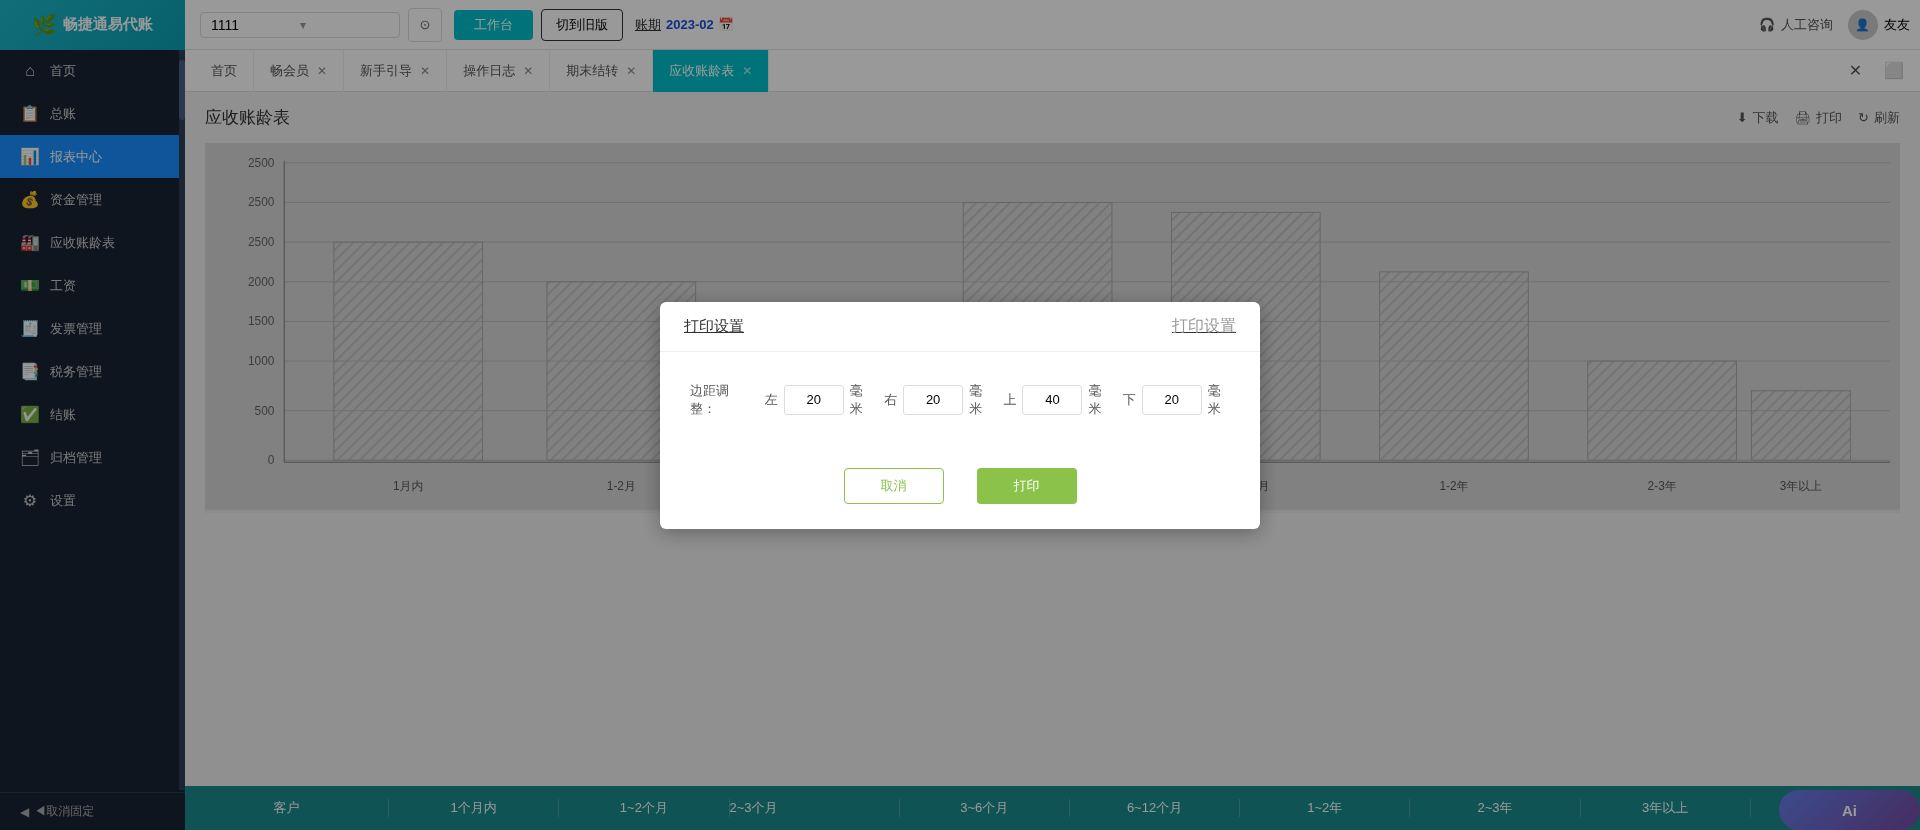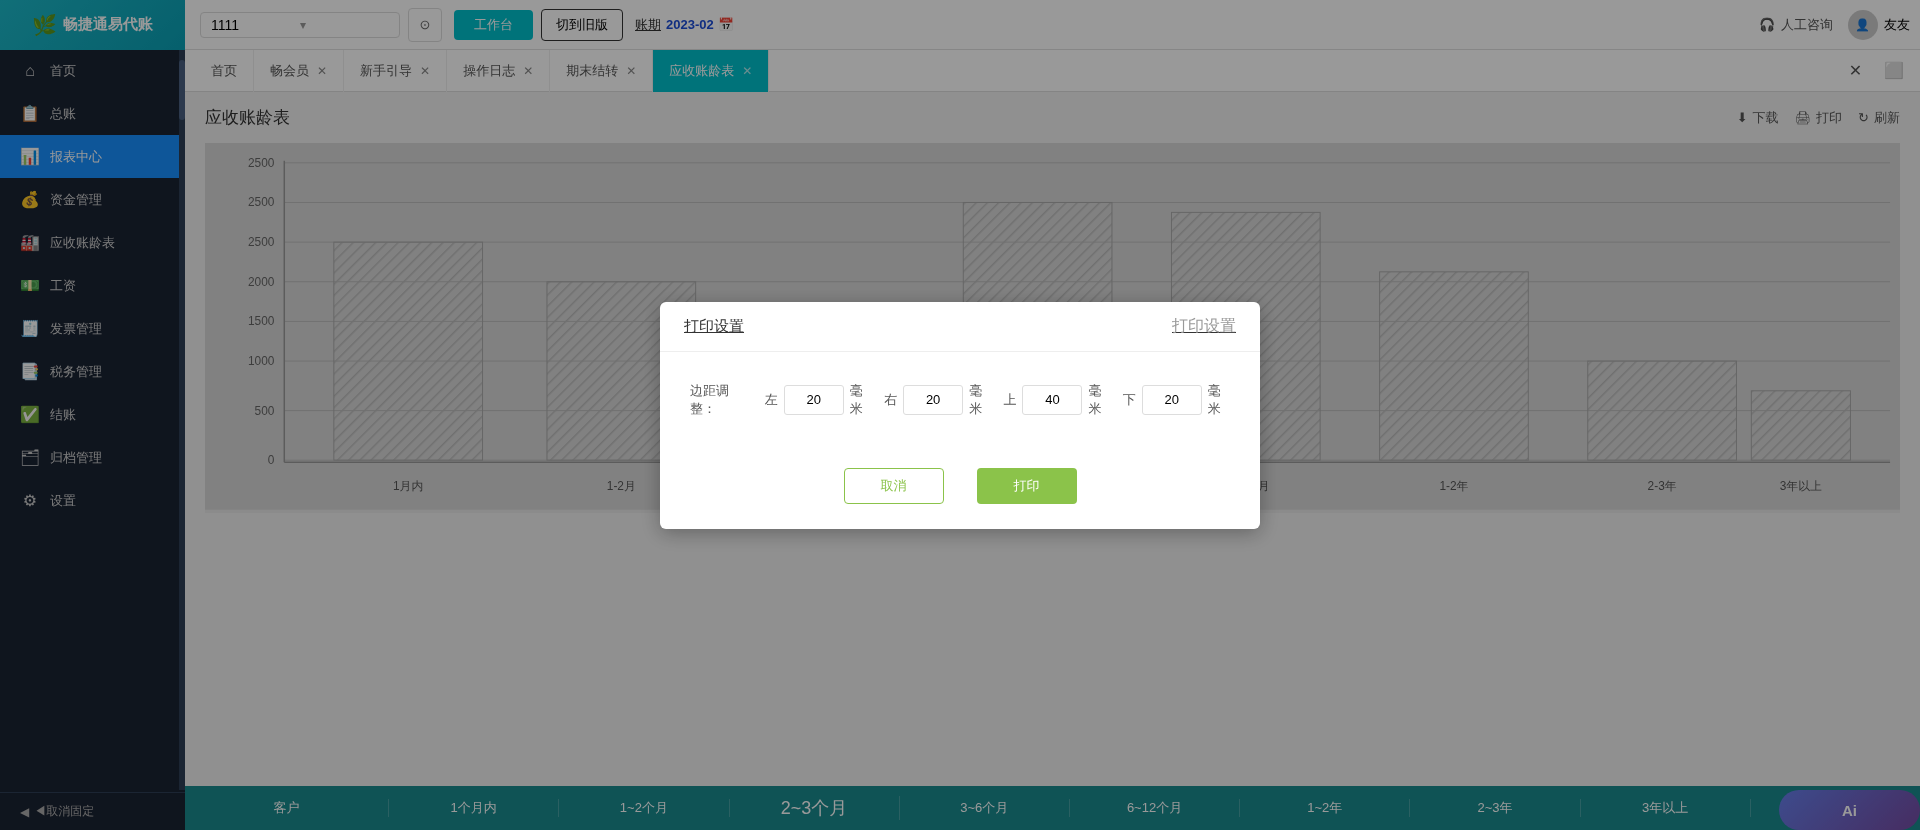--- a/index.html
+++ b/index.html
@@ -581,21 +581,21 @@
 
           <line x1="80" y1="322" x2="1700" y2="322" stroke="#999" stroke-width="1.5"></line>
           <line x1="80" y1="18" x2="80" y2="322" stroke="#999" stroke-width="1.5"></line>
         </svg>
       </div>
 
       <div style="position:absolute; bottom:0; left:0; right:0; height:44px; background:#1a8a8e; display:flex; align-items:center;">
         <div style="flex:1.2; text-align:center; color:#fff; font-size:13px; border-right:1px solid rgba(255,255,255,0.2);">客户</div>
         <div style="flex:1; text-align:center; color:#fff; font-size:13px; border-right:1px solid rgba(255,255,255,0.2);">1个月内</div>
         <div style="flex:1; text-align:center; color:#fff; font-size:13px; border-right:1px solid rgba(255,255,255,0.2);">1~2个月</div>
-        <div style="flex:1; text-align:center; color:#fff; font-size:18px; border-right:1px solid rgba(255,255,255,0.2);">2~3个月</div>
+        <div style="flex:1; text-align:left; color:#fff; font-size:13px; border-right:1px solid rgba(255,255,255,0.2);">2~3个月</div>
         <div style="flex:1; text-align:center; color:#fff; font-size:13px; border-right:1px solid rgba(255,255,255,0.2);">3~6个月</div>
         <div style="flex:1; text-align:center; color:#fff; font-size:13px; border-right:1px solid rgba(255,255,255,0.2);">6~12个月</div>
         <div style="flex:1; text-align:center; color:#fff; font-size:13px; border-right:1px solid rgba(255,255,255,0.2);">1~2年</div>
         <div style="flex:1; text-align:center; color:#fff; font-size:13px; border-right:1px solid rgba(255,255,255,0.2);">2~3年</div>
         <div style="flex:1; text-align:center; color:#fff; font-size:13px; border-right:1px solid rgba(255,255,255,0.2);">3年以上</div>
         <div style="flex:1; text-align:center; color:#fff; font-size:13px;">合计</div>
       </div>
     </div>
   </div>
 </div>

